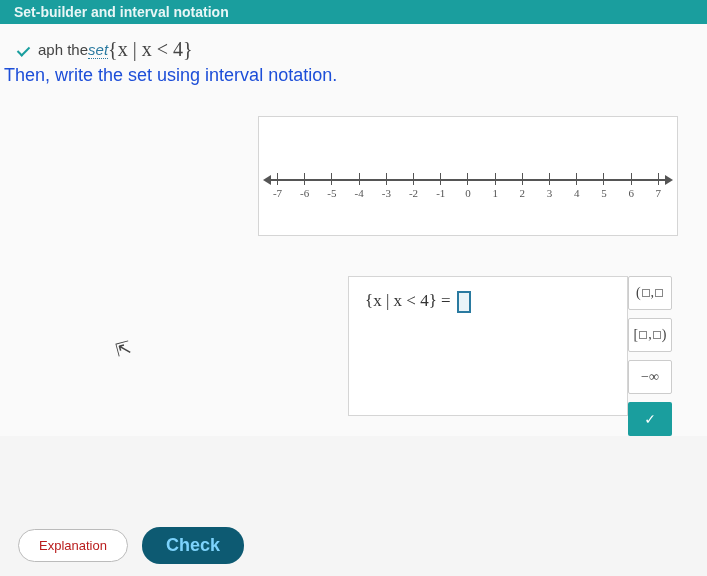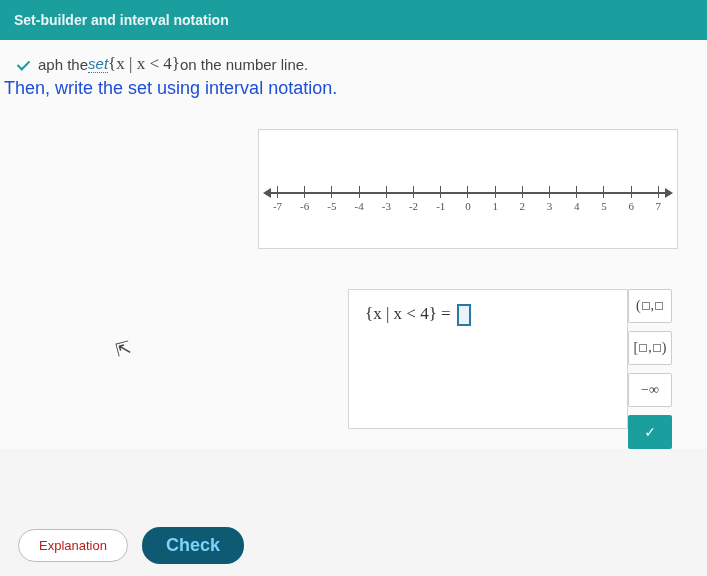--- a/index.html
+++ b/index.html
@@ -8,21 +8,21 @@
     background: #f5f5f5;
     width: 707px;
     height: 576px;
     overflow: hidden;
     position: relative;
     color: #333;
   }
   .header {
     background: #1a9e9e;
     color: #e8f6f6;
-    padding: 12px 14px;
+    padding: 4px 14px;
     font-size: 14px;
     font-weight: 600;
   }
   .content {
     padding: 14px 18px 0 18px;
     background: #fafafa;
   }
   .problem-line1 {
     font-size: 15px;
     color: #444;
@@ -56,21 +56,21 @@
     left: 2px;
     top: 0px;
     width: 5px;
     height: 10px;
     border: solid #1a9e9e;
     border-width: 0 2px 2px 0;
     transform: rotate(45deg);
   }
   .math-set {
     font-family: "Times New Roman", serif;
-    font-size: 17px;
+    font-size: 20px;
   }
   .numberline-box {
     border: 1px solid #d5d5d5;
     background: #fff;
     width: 420px;
     height: 120px;
     margin-left: 240px;
     position: relative;
     cursor: pointer;
   }
@@ -211,21 +211,20 @@
 <div class="header">
   <span>Set-builder and interval notation</span>
 </div>
 
 <div class="content">
   <div class="problem-line1">
     <span class="checkmark"></span>
     <span>aph the</span>
     <span class="set-link">set</span>
     <span class="math-set">{x | x &lt; 4}</span>
-    <span>on the number line.</span>
   </div>
   <div class="problem-line2">Then, write the set using interval notation.</div>
 
   <div class="numberline-box">
     <div class="arrow-left"></div>
     <div class="numberline"></div>
     <div class="arrow-right"></div>
     <div class="ticks">
       <div class="tick">
           <span class="tick-label">-7</span>

